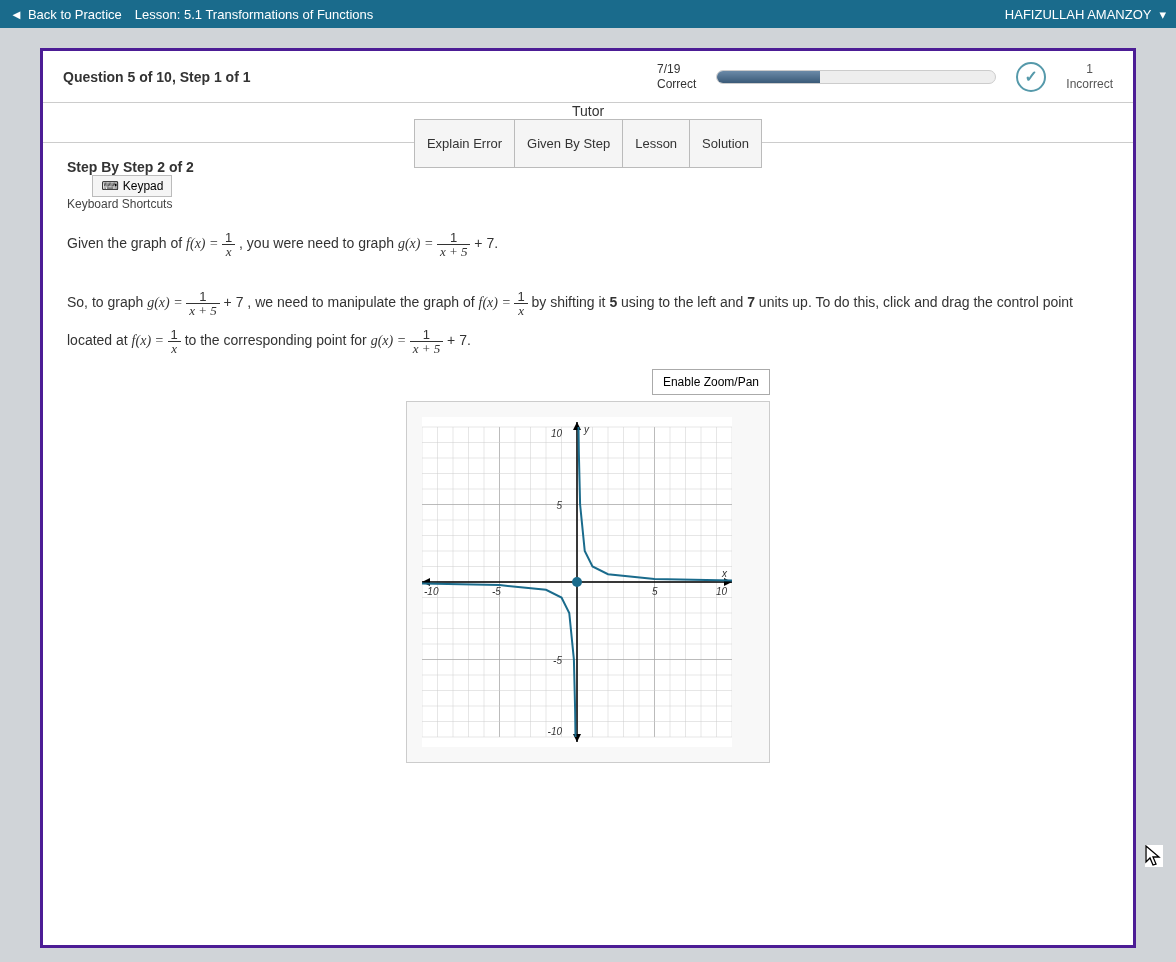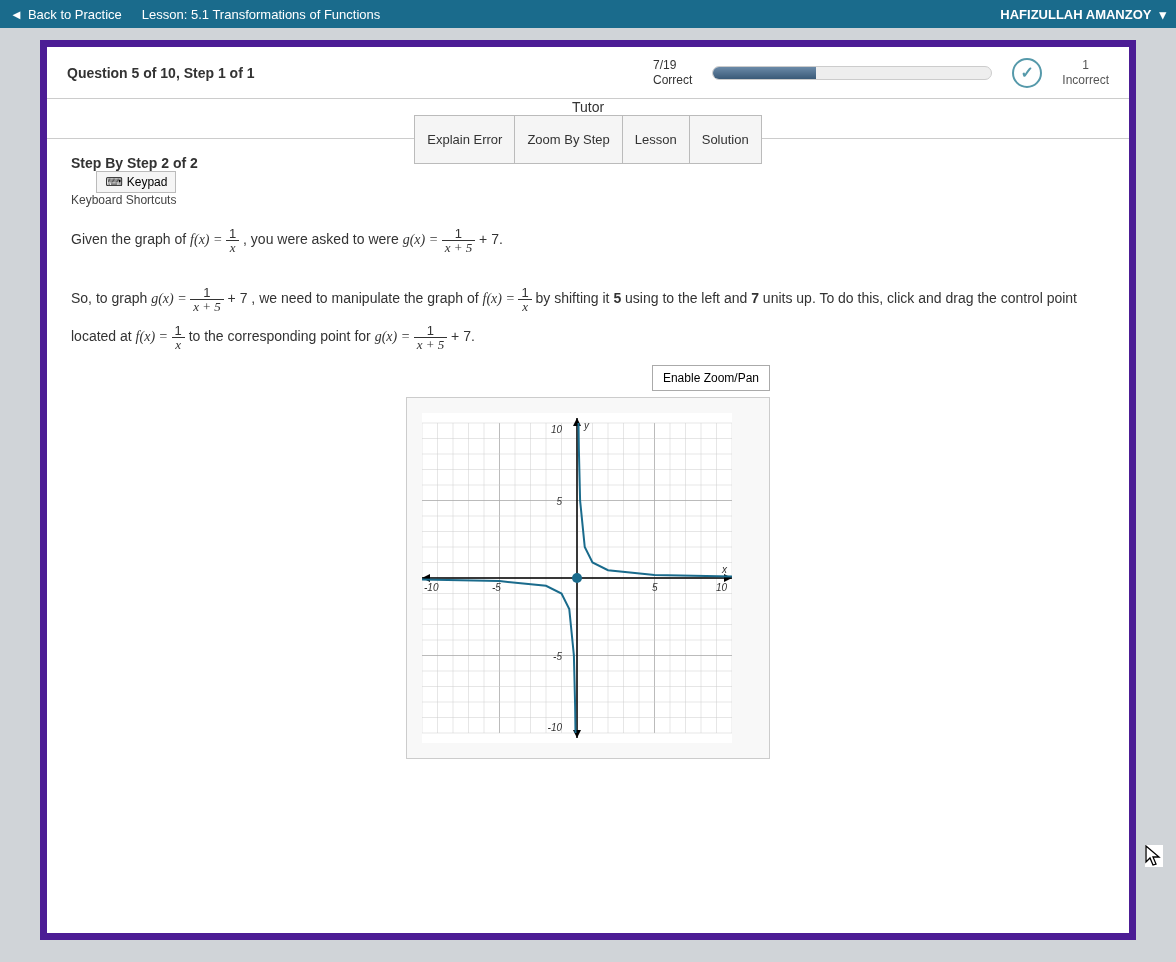--- a/index.html
+++ b/index.html
@@ -1,24 +1,24 @@
 <!DOCTYPE html>
 <html><head>
   <meta charset="utf-8">
   <style>
     * { box-sizing: border-box; margin: 0; padding: 0; }
     body { font-family: Arial, Helvetica, sans-serif; background: #d0d4d8; width: 1176px; height: 962px; overflow: hidden; }
 
     .topbar { background: #1a6b8c; color: #fff; height: 28px; display: flex; align-items: center; justify-content: space-between; padding: 0 10px; font-size: 13px; }
     .topbar-left { display: flex; align-items: center; gap: 10px; }
     .back-link { display: flex; align-items: center; gap: 5px; cursor: pointer; }
-    .lesson-text { margin-left: 10px; }
-    .topbar-right { display: flex; gap: 8px; font-weight: bold; }
-
-    .main-panel { margin: 12px 40px; background: #fff; border: 7px solid #4c1d95; min-height: 900px; }
+    .lesson-text { margin-left: 3px; }
+    .topbar-right { display: flex; gap: 8px; font-weight: normal; }
+
+    .main-panel { margin: 20px 40px; background: #fff; border: 3px solid #4c1d95; min-height: 900px; }
 
     .row1 { display: flex; align-items: center; border-bottom: 1px solid #ccc; height: 52px; padding: 0 20px; font-size: 14px; color: #333; gap: 20px; }
     .row1 .question { flex: 0 0 auto; font-weight: bold; }
     .row1 .spacer { flex: 1; }
     .row1 .score { line-height: 1.2; font-size: 12px; color: #333; }
     .progress { width: 280px; height: 14px; background: #eee; border: 1px solid #ccc; border-radius: 8px; position: relative; overflow: hidden; }
     .progress-fill { position: absolute; top:0; left:0; bottom:0; width: 37%; background: linear-gradient(#6b8aa8,#3a5a78); }
     .badge-icon { width: 30px; height: 30px; border: 2px solid #59a; border-radius: 50%; display: flex; align-items: center; justify-content: center; color: #59a; font-weight: bold; font-size: 16px; }
     .incorrect { text-align: center; font-size: 12px; color: #555; line-height: 1.2; }
 
@@ -86,21 +86,21 @@
     <div class="incorrect">
       <div>1</div>
       <div>Incorrect</div>
     </div>
   </div>
 
   <div class="row2">
     <div class="tutor-label">Tutor</div>
     <div class="btn-group">
       <button class="tab-btn">Explain Error</button>
-      <button class="tab-btn">Zoom By Step</button>
+      <button class="tab-btn">Given By Step</button>
       <button class="tab-btn">Lesson</button>
       <button class="tab-btn">Solution</button>
     </div>
   </div>
 
   <div class="content">
     <div class="step-header">
       <div class="step-title">Step By Step 2 of 2</div>
       <div class="kb-area">
         <button class="keypad-btn">
@@ -108,21 +108,21 @@
           <span>Keypad</span>
         </button><br>
         <span>Keyboard Shortcuts</span>
       </div>
     </div>
 
     <div class="math-line">
       <span>Given the graph of </span>
       <span class="ital">f</span><span class="ital">(x) = </span>
       <span class="frac"><span class="num">1</span><span class="den ital">x</span></span>
-      <span>, you were asked to were </span>
+      <span>, you were need to graph </span>
       <span class="ital">g</span><span class="ital">(x) = </span>
       <span class="frac"><span class="num">1</span><span class="den ital">x + 5</span></span>
       <span> + 7.</span>
     </div>
 
     <br>
 
     <div class="math-line">
       <span>So, to graph </span>
       <span class="ital">g</span><span class="ital">(x) = </span>

